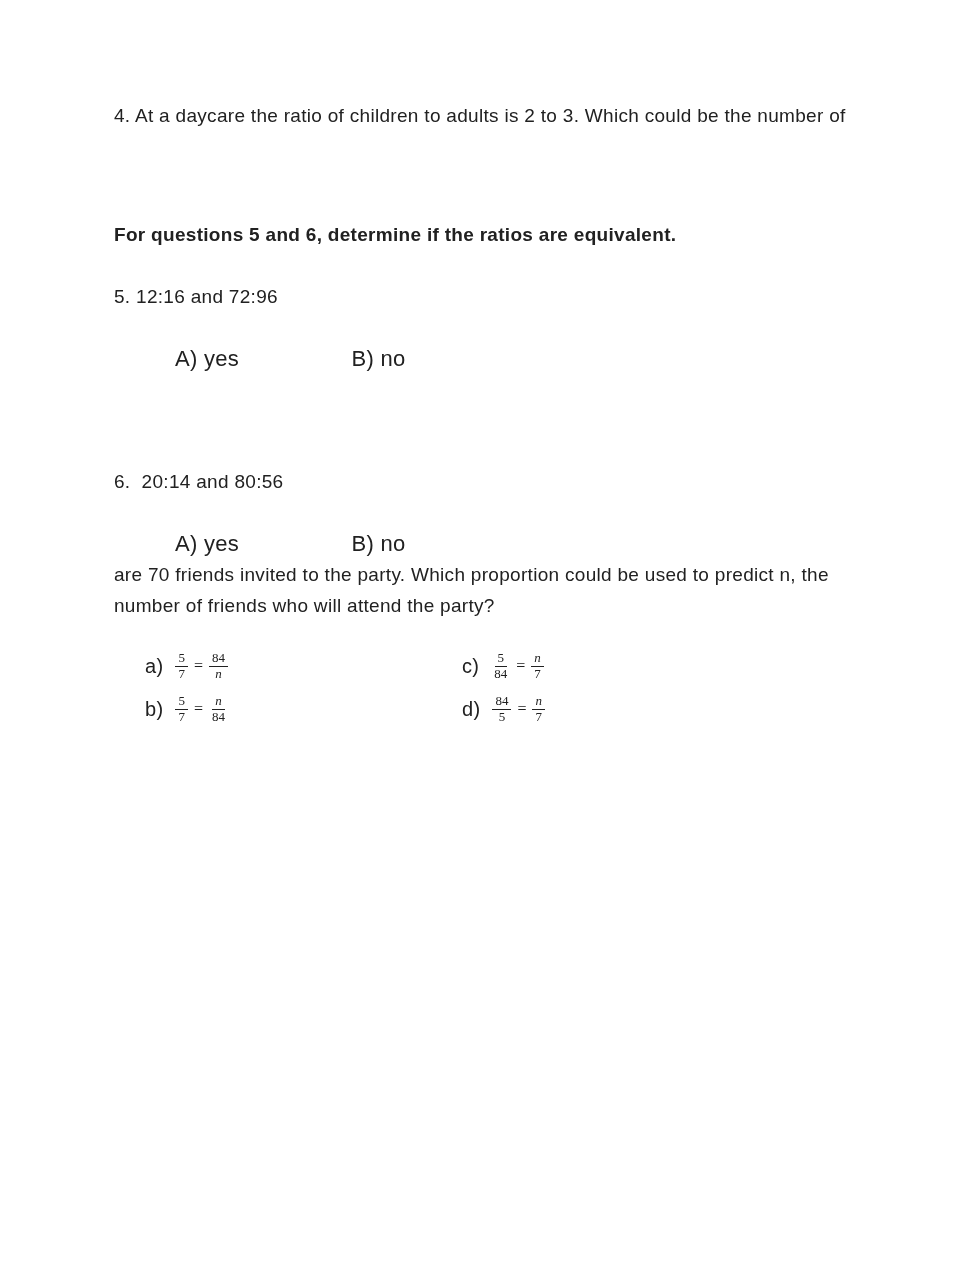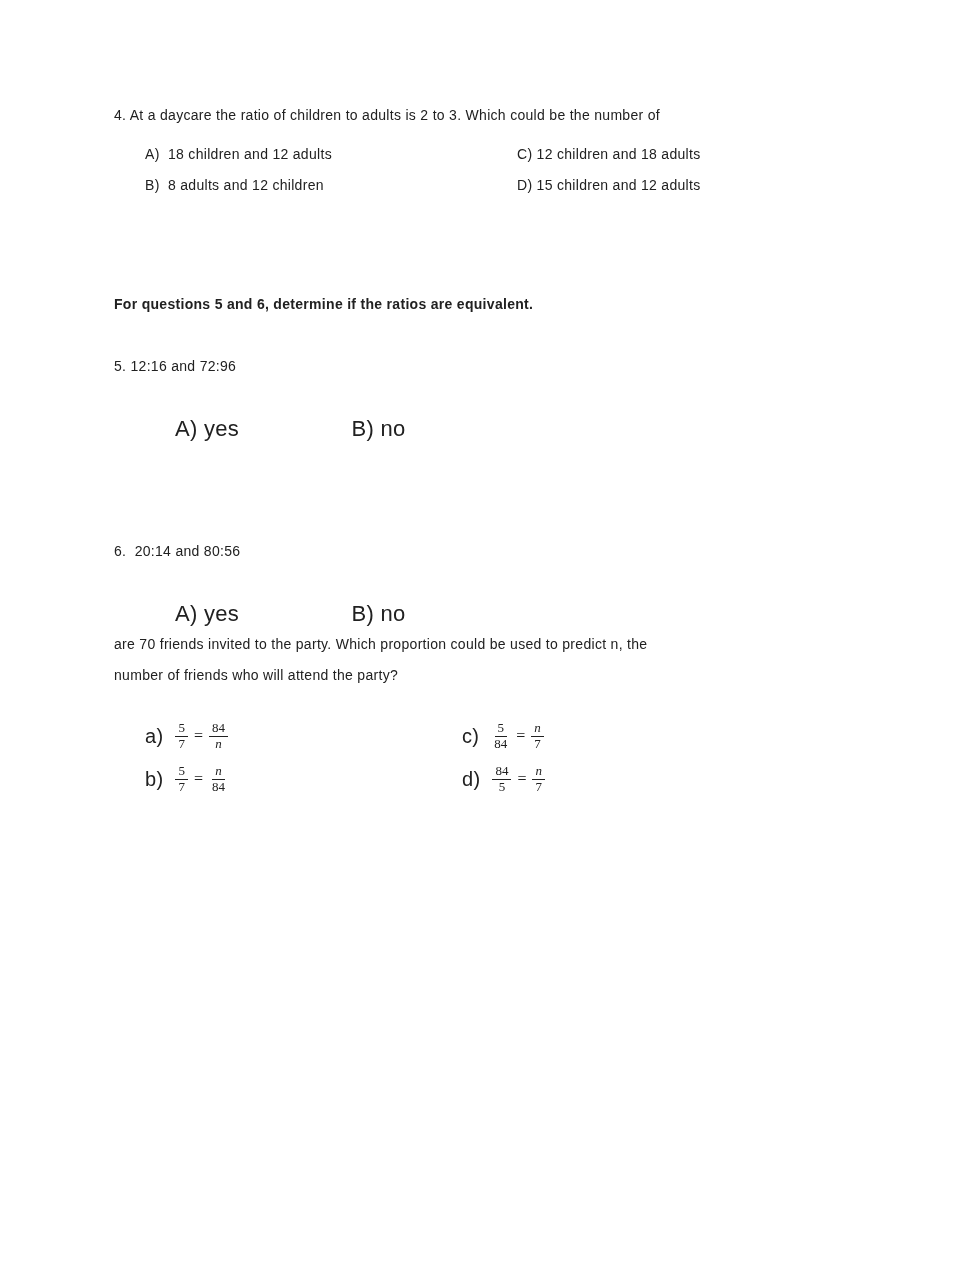--- a/index.html
+++ b/index.html
@@ -13,21 +13,21 @@
     overflow: hidden;
   }
   .content {
     position: absolute;
     left: 114px;
     top: 100px;
     width: 775px;
   }
   .line {
     margin: 0;
-    font-size: 14px;
+    font-size: 19px;
     line-height: 31px;
     letter-spacing: 0.3px;
     white-space: pre-wrap;
   }
   .bold { font-weight: bold; }
 
   
   .opt-grid4 {
     display: grid;
     grid-template-columns: 372px 1fr;
@@ -90,26 +90,20 @@
   .frac span.var { font-style: italic; }
 </style>
 </head>
 <body>
 
 <div class="page">
   <div class="content">
 
     <section>
       <p class="line">4. At a daycare the ratio of children to adults is 2 to 3. Which could be the number of</p>
-      <div class="opt-grid4">
-        <span class="line">A)  18 children and 12 adults</span>
-        <span class="line">C) 12 children and 18 adults</span>
-        <span class="line">B)  8 adults and 12 children</span>
-        <span class="line">D) 15 children and 12 adults</span>
-      </div>
     </section>
 
     <p class="line bold section-header">For questions 5 and 6, determine if the ratios are equivalent.</p>
 
     <section>
       <p class="line q5-prompt">5. 12:16 and 72:96</p>
       <div class="yn-row">
         <span class="yn-a">A) yes</span>
         <span class="yn-b">B) no</span>
       </div>

